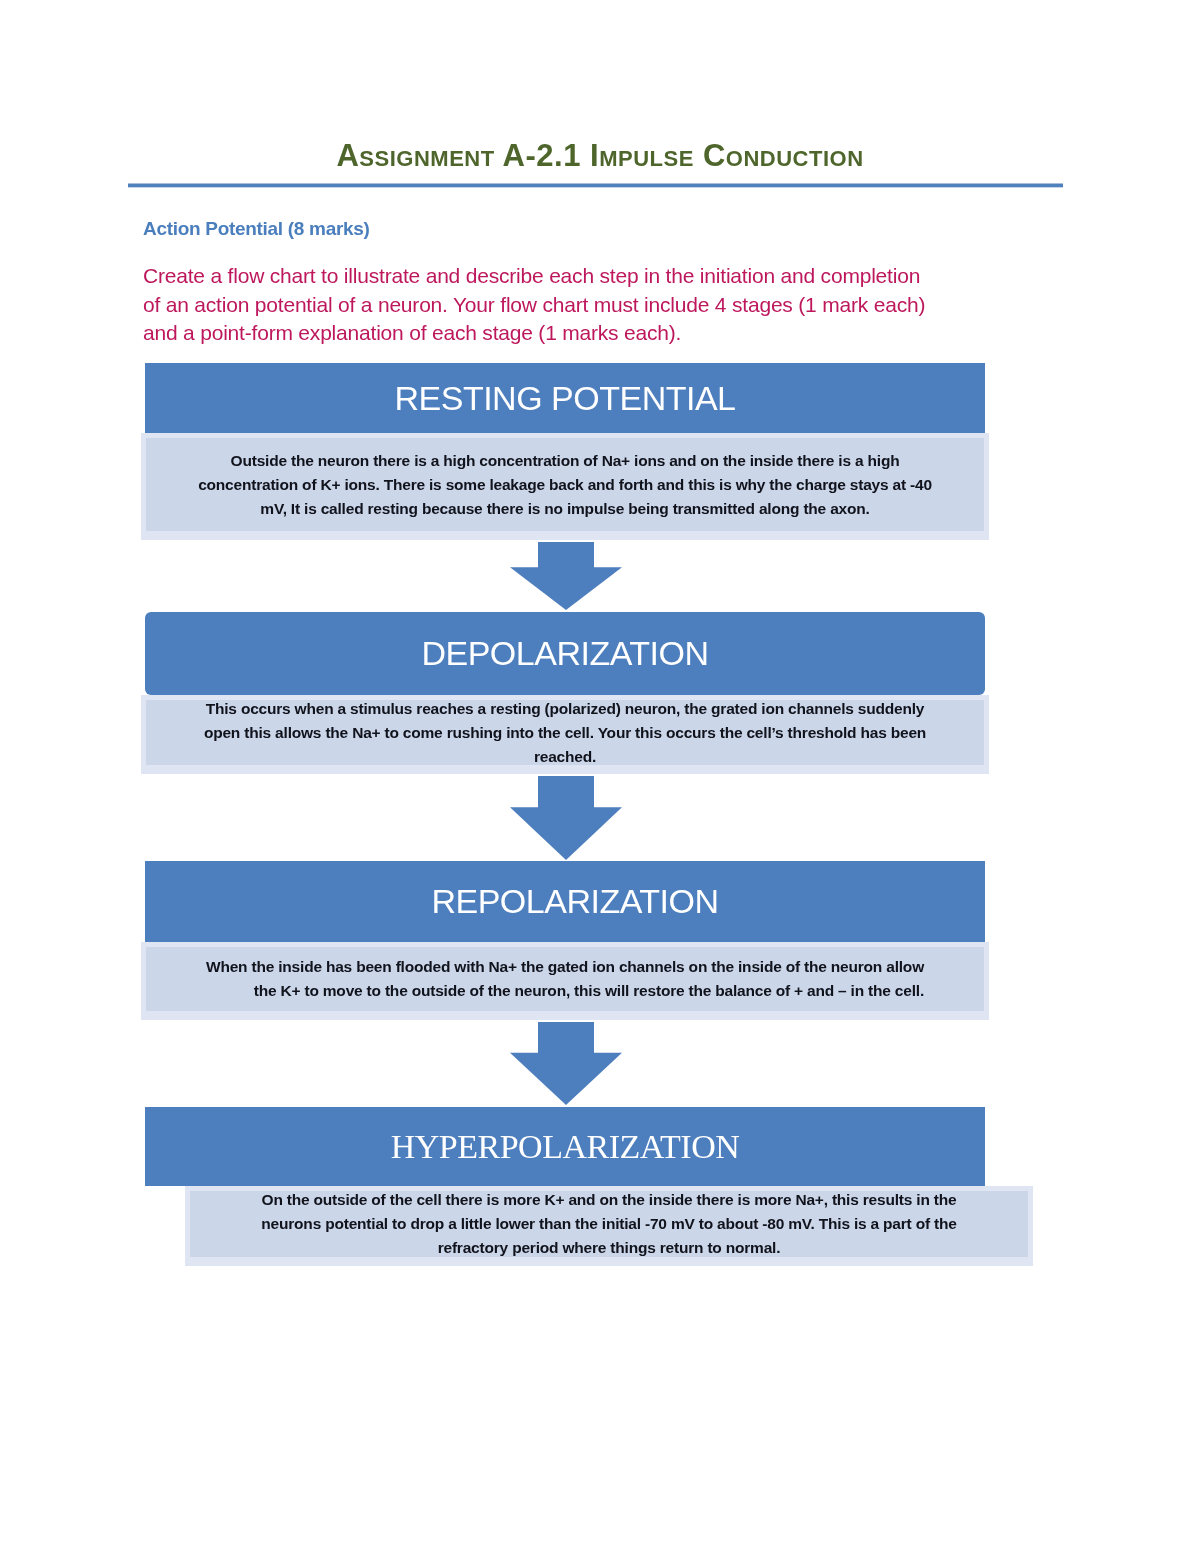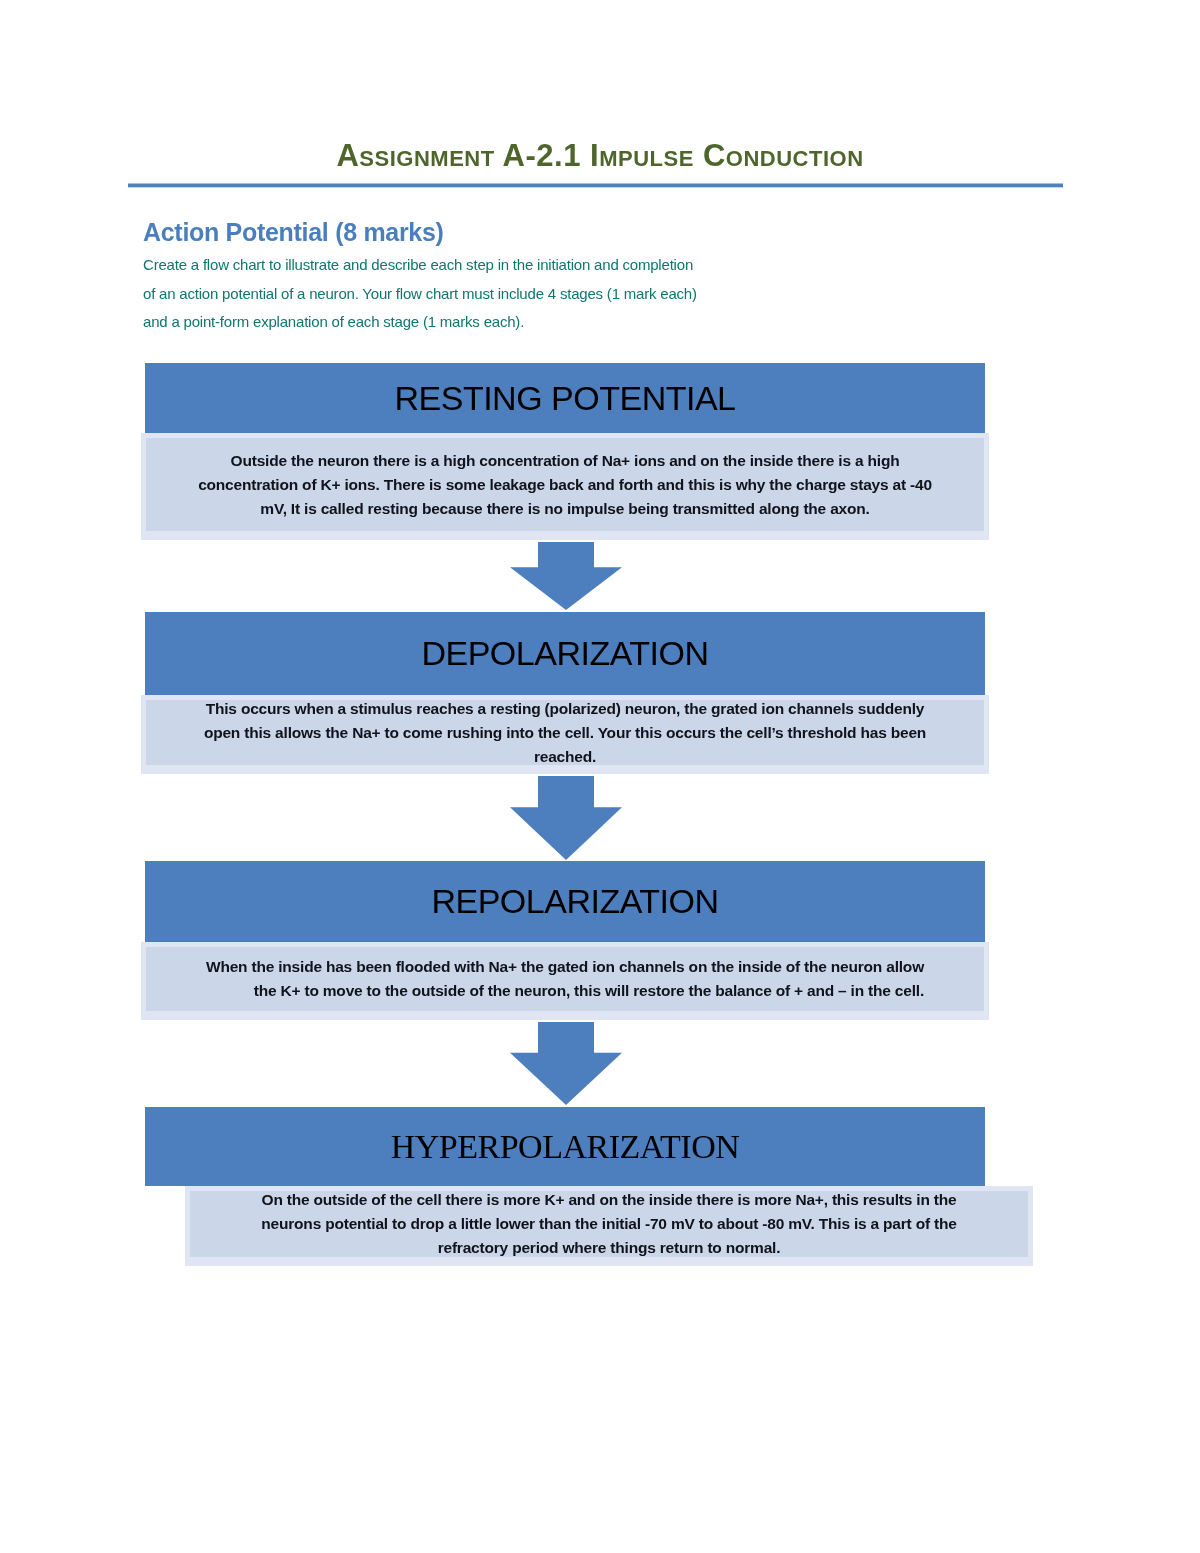--- a/index.html
+++ b/index.html
@@ -41,44 +41,44 @@
     width: 935px;
     height: 3px;
     background: var(--rule_blue);
     box-shadow: 0 -1px 0 #a8bedd, 0 1px 0 #c7d5ea;
   }
   .section-heading {
     position: absolute;
     top: 218px;
     left: 143px;
     font-weight: bold;
-    font-size: 25px;
+    font-size: 19px;
     letter-spacing: -0.3px;
     color: var(--heading_blue);
   }
   .intro-paragraph {
     position: absolute;
-    top: 251px;
+    top: 262px;
     left: 143px;
     width: 940px;
-    font-size: 15px;
+    font-size: 21px;
     line-height: 28.5px;
     letter-spacing: -0.2px;
-    color: #0f766e;
+    color: #be185d;
     white-space: pre-line;
   }
   .stage-header {
     position: absolute;
     left: 145px;
     width: 840px;
     background: var(--accent_blue);
     display: flex;
     align-items: center;
     justify-content: center;
-    color: #000000;
+    color: #ffffff;
     font-size: 34px;
     letter-spacing: -0.5px;
   }
   .stage-body {
     position: absolute;
     left: 141px;
     width: 848px;
     background: var(--body_box_fill);
     border: 5px solid var(--body_box_border);
     border-bottom-width: 9px;
@@ -98,21 +98,21 @@
     left: 510px;
     width: 112px;
   }
   .flow-arrow svg { display: block; width: 100%; height: 100%; }
   .flow-arrow polygon, .flow-arrow rect { fill: var(--accent_blue); }
 
   
   #h1 { top: 363px; height: 70px; }
   #b1 { top: 433px; height: 107px; }
   #a1 { top: 542px; height: 68px; }
-  #h2 { top: 612px; height: 83px; }
+  #h2 { top: 612px; height: 83px; border-radius: 6px; }
   #b2 { top: 695px; height: 79px; }
   #a2 { top: 776px; height: 84px; }
   #h3 { top: 861px; height: 81px; padding-left: 20px; }
   #b3 { top: 942px; height: 78px; text-align: right; }
   #a3 { top: 1022px; height: 83px; }
   #h4 { top: 1107px; height: 79px; font-family: Liberation Serif, serif; }
   #b4 { top: 1186px; height: 80px; margin-left: 44px; }
 </style>
 </head>
 <body>

